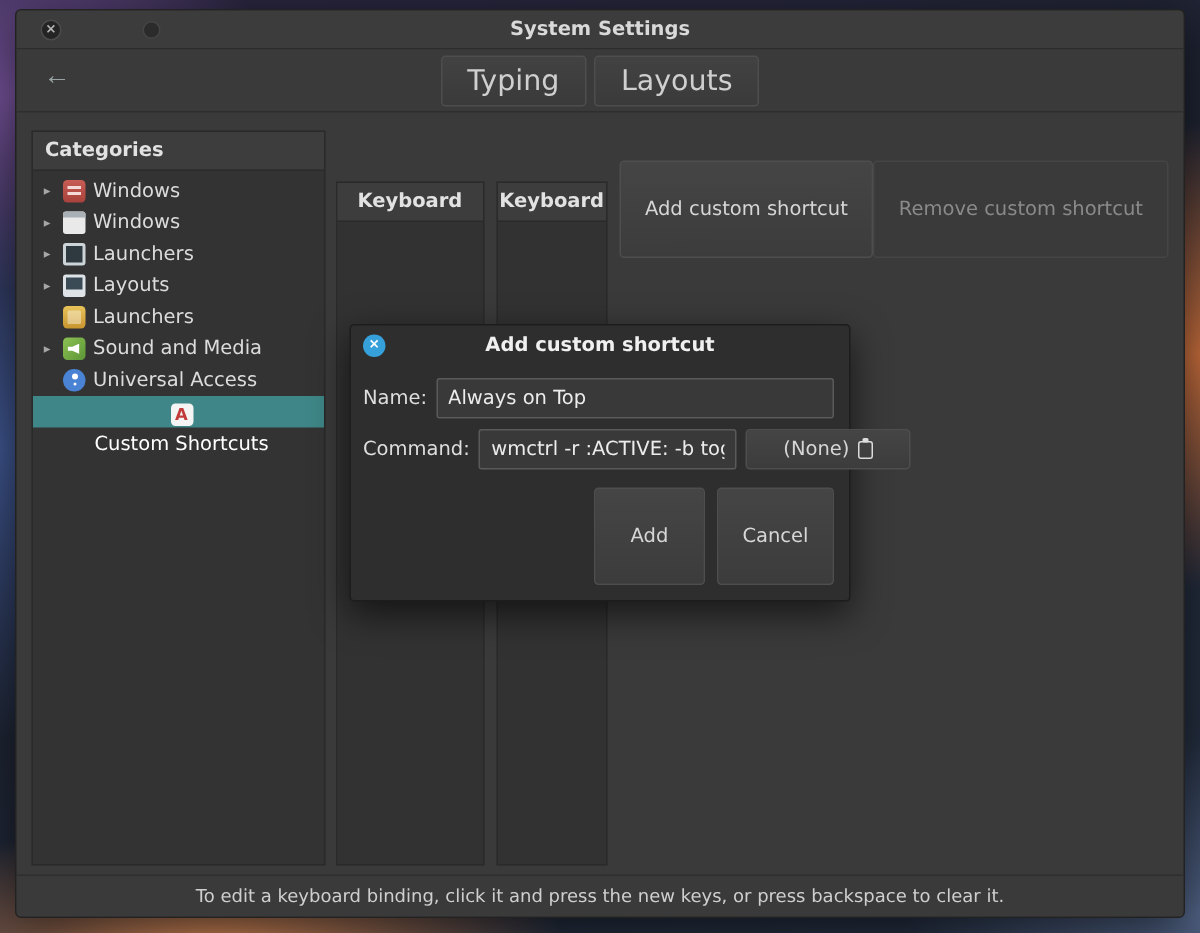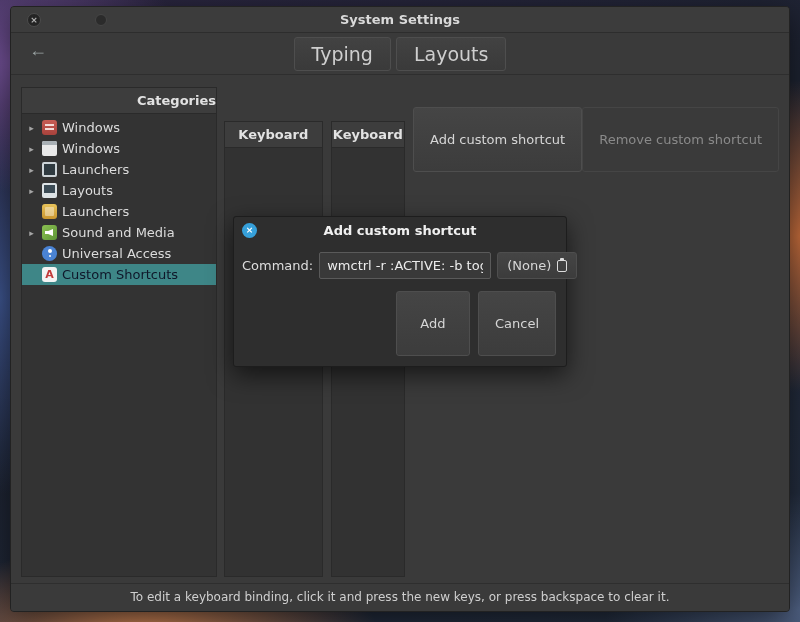--- a/index.html
+++ b/index.html
@@ -36,26 +36,26 @@
     background:linear-gradient(#424242,#3a3a3a); border:1px solid #4e4e4e; border-radius:3px; cursor:default;
   }
   .tab.active { background:var(--tab-active,#6d93a1); border-color:#7fa5b2; color:#fff; }
   
   .content { flex:1; display:flex; gap:7px; padding:12px 10px 6px 10px; min-height:0; }
   .panel { border:1px solid #2a2a2a; display:flex; flex-direction:column; background:#333; min-height:0; }
   .panel-header {
     flex:none; height:26px; line-height:25px; font-weight:bold; color:#e2e2e2;
     background:#3d3d3d; border-bottom:1px solid #2a2a2a; text-align:center;
   }
-  .panel-header.left { text-align:right; padding-left:8px; }
+  .panel-header.left { text-align:left; padding-left:8px; }
   .list { flex:1; background:#323232; }
   .sidebar { width:196px; flex:none; }
   .tree { flex:1; background:#333; padding-top:3px; }
   .row { height:21px; display:flex; align-items:center; gap:5px; padding-left:4px; color:#dcdcdc; cursor:default; }
-  .row.selected { background:var(--selection,#3e8687); color:#0f172a; }
+  .row.selected { background:var(--selection,#3e8687); color:#ffffff;flex-direction:column; }
   .exp { width:11px; flex:none; font-size:9px; color:#a6a6a6; text-align:center; }
   .row.selected .exp { color:#e6e6e6; }
   
   .ic { width:15px; height:15px; border-radius:3px; flex:none; position:relative; }
   .ic-general { background:linear-gradient(#c75d55,#a8423c); }
   .ic-general::before { content:""; position:absolute; left:3px; right:3px; top:4px; height:2px; background:#f3dad7; box-shadow:0 4px 0 #f3dad7; }
   .ic-windows { background:#e9e9e9; border-radius:2px; }
   .ic-windows::before { content:""; position:absolute; top:0; left:0; right:0; height:4px; background:#a9b0b5; border-radius:2px 2px 0 0; }
   .ic-workspaces { background:#2f3a40; border:2px solid #cdd4d8; border-radius:2px; }
   .ic-system { background:#dde3e6; border-radius:2px; }
@@ -94,21 +94,21 @@
     background:var(--dialog-close,#36a0da); color:#fff; font-size:9px; line-height:15px; text-align:center; font-weight:bold; cursor:default;
   }
   .dlg-row { display:flex; align-items:center; gap:6px; margin:7px 10px 0 8px; }
   .dlg-row label { color:#dedede; flex:none; }
   .txt {
     font-family:inherit; font-size:13px; color:#ececec; background:#393939;
     border:1px solid #5a5a5a; border-radius:2px; padding:5px 7px; min-width:0;
   }
   .grow { flex:1; }
   .cmd { width:172px; flex:none; }
-  .picker { display:flex; align-items:center; gap:6px; padding:5px 9px; flex:none; }
+  .picker { display:flex; align-items:center; gap:6px; padding:5px 24px; flex:none; }
   .clip { width:10px; height:12px; border:1px solid #dcdcdc; border-radius:2px; position:relative; background:transparent; display:inline-block; }
   .clip::before { content:""; position:absolute; top:-3px; left:2px; width:4px; height:3px; background:#dcdcdc; border-radius:1px; }
   .dlg-btns { display:flex; justify-content:flex-end; gap:8px; margin:12px 10px 0 0; }
   .dlg-btns .btn { min-width:74px; }
 </style>
 </head>
 <body>
 
 <div class="window">
 
@@ -192,20 +192,24 @@
   </div>
 
   <div class="footer">To edit a keyboard binding, click it and press the new keys, or press backspace to clear it.</div>
 
   <div class="dialog">
     <div class="dlg-title-row">
       <span class="dlg-close"><span>×</span></span>
       <div class="dlg-title">Add custom shortcut</div>
     </div>
     <div class="dlg-row">
+      <label>Name:</label>
+      <input class="txt grow" type="text" value="Always on Top" style="">
+    </div>
+    <div class="dlg-row">
       <label>Command:</label>
       <input class="txt cmd" type="text" value="wmctrl -r :ACTIVE: -b toggl" style="">
       <button class="btn picker">
         <span>(None)</span>
         <span class="clip"></span>
       </button>
     </div>
     <div class="dlg-btns">
       <button class="btn">Add</button>
       <button class="btn">Cancel</button>

